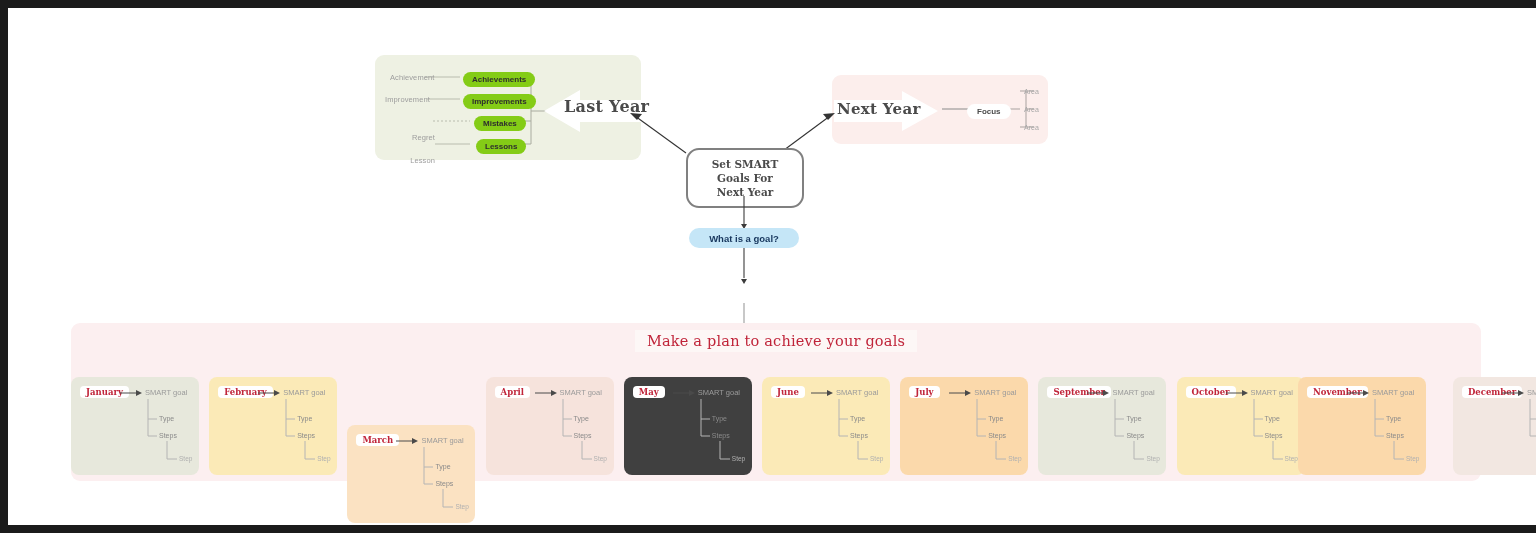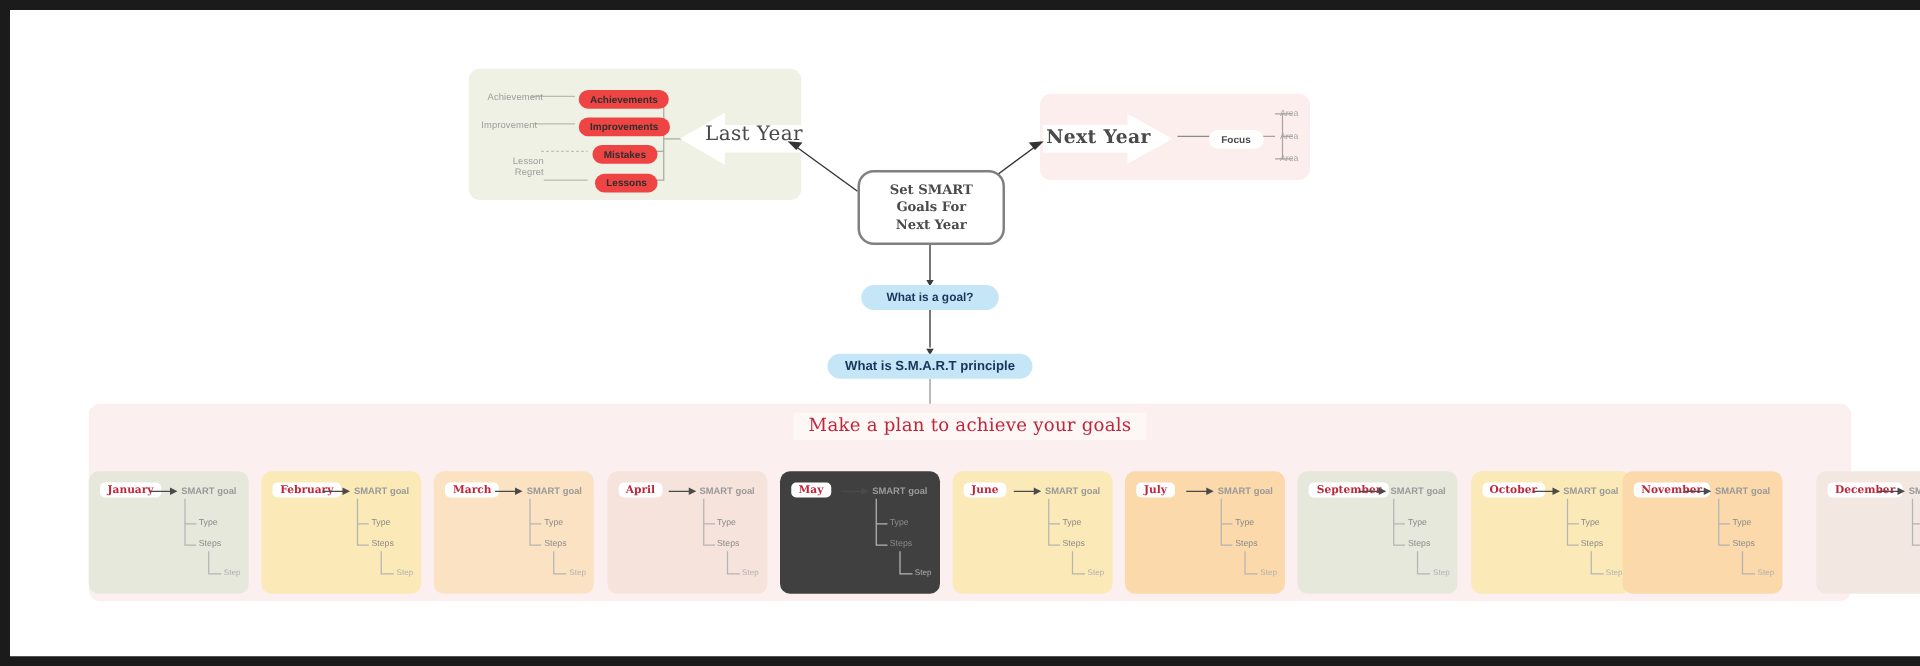--- a/index.html
+++ b/index.html
@@ -22,28 +22,28 @@
   
   #last-year-panel{
     left:367px;top:47px;width:266px;height:105px;
     background:#eef1e3;border-radius:9px;
   }
   .ly-small{
     font-size:7.5px;color:#9d9d9d;letter-spacing:.1px;
     text-align:right;white-space:nowrap;
   }
   .ly-pill{
-    background:#ef4444;border-radius:9px;
+    background:#84cc16;border-radius:9px;
     font-size:8px;font-weight:bold;color:#2e2e2e;
     padding:3px 9px;white-space:nowrap;text-align:right;
   }
   #last-year-label{
     left:556px;top:89px;
     font-family:"DejaVu Serif", serif;
-    font-weight:normal;font-size:16px;color:#4a4a4a;
+    font-weight:bold;font-size:16px;color:#4a4a4a;
     letter-spacing:.3px;white-space:nowrap;
   }
   #next-year-label{
     left:829px;top:92px;
     font-family:"DejaVu Serif", serif;
     font-weight:bold;font-size:15px;color:#4a4a4a;
     letter-spacing:.3px;white-space:nowrap;
   }
 
   
@@ -55,21 +55,21 @@
     background:#ffffff;border-radius:9px;
     font-size:8px;color:#4b4b4b;font-weight:bold;
     padding:3px 10px;white-space:nowrap;text-align:left;
   }
   .ny-area{
     font-size:7px;color:#a8a8a8;white-space:nowrap;
   }
 
   
   #center-node{
-    left:678px;top:128px;width:118px;height:60px;
+    left:678px;top:140px;width:118px;height:60px;
     border:2.2px solid #808080;border-radius:13px;background:#ffffff;
     display:flex;align-items:center;justify-content:center;
     box-sizing:border-box;
   }
   #center-node .txt{
     font-family:"DejaVu Serif", serif;
     font-weight:bold;font-size:10.5px;color:#4a4a4a;
     line-height:14px;text-align:center;
   }
 
@@ -108,21 +108,21 @@
   .m-label{
     position:absolute;left:9px;top:9px;
     background:#ffffff;border-radius:4px;
     padding:1px 6px;
     font-family:"DejaVu Serif", serif;
     font-weight:bold;font-size:8.5px;color:#c0253a;
     white-space:nowrap;
   }
   .m-goal{
     position:absolute;top:11px;
-    font-size:7.5px;color:#9a9a9a;white-space:nowrap;font-weight:bold;text-align:right;
+    font-size:7.5px;color:#9a9a9a;white-space:nowrap;font-weight:normal;text-align:right;
   }
   .m-sub{
     position:absolute;font-size:7px;color:#8a8a8a;white-space:nowrap;
   }
   .m-step{
     position:absolute;font-size:6.5px;color:#b0b0b0;white-space:nowrap;
   }
 </style>
 </head>
 <body>
@@ -145,21 +145,21 @@
 
     <path d="M148 22 l-4 -2 v4 z" fill="#6d6d6d"></path>
     <path d="M148 44 l-4 -2 v4 z" fill="#6d6d6d"></path>
     <path d="M148 66 l-4 -2 v4 z" fill="#6d6d6d"></path>
     <path d="M148 89 l-4 -2 v4 z" fill="#6d6d6d"></path>
   </svg>
 
   <div class="abs ly-small" style="left:382px;top:65px;width:35px;">Achievement</div>
   <div class="abs ly-small" style="left:377px;top:87px;width:40px;">Improvement</div>
   <div class="abs ly-small" style="left:392px;top:109px;width:35px;margin-top:16px;">Regret</div>
-  <div class="abs ly-small" style="left:392px;top:116px;width:35px;">Lesson</div>
+  <div class="abs ly-small" style="left:392px;top:148px;width:35px;">Lesson</div>
 
   <div class="abs ly-pill" style="left:455px;top:64px;">Achievements</div>
   <div class="abs ly-pill" style="left:455px;top:86px;">Improvements</div>
   <div class="abs ly-pill" style="left:466px;top:108px;">Mistakes</div>
   <div class="abs ly-pill" style="left:468px;top:131px;">Lessons</div>
 
   <svg class="abs" style="left:536px;top:82px;" width="104" height="42">
     <path d="M36 0 L36 10 L104 10 L104 32 L36 32 L36 42 L0 21 Z" fill="#ffffff"></path>
   </svg>
   <div class="abs" id="last-year-label">Last Year</div>
@@ -203,21 +203,20 @@
 
   <svg class="abs" style="left:730px;top:188px;" width="14" height="135">
     <line x1="6" y1="0" x2="6" y2="28" stroke="#3b3b3b" stroke-width="1.1"></line>
     <path d="M6 33 l-3 -5 h6 z" fill="#3b3b3b"></path>
     <line x1="6" y1="52" x2="6" y2="82" stroke="#3b3b3b" stroke-width="1.1"></line>
     <path d="M6 88 l-3 -5 h6 z" fill="#3b3b3b"></path>
     <line x1="6" y1="107" x2="6" y2="130" stroke="#9b9b9b" stroke-width="1.1"></line>
   </svg>
 
   <div class="abs blue-pill" id="pill-goal">What is a goal?</div>
-  <div class="abs blue-pill" id="pill-smart">What is S.M.A.R.T principle</div>
 
   <div class="abs" id="plan-panel">
     <div id="plan-title">
       <span>Make a plan to achieve your goals</span>
     </div>
   </div>
 
   <div id="cards">
       <div class="card" style="left: 0px; background: rgb(231, 232, 220);">
         <div class="m-label">January</div>
@@ -240,21 +239,21 @@
           <line x1="49" y1="16" x2="66" y2="16" stroke="#4a4a4a" stroke-width="1"></line>
           <path d="M71 16 l-6 -3 v6 z" fill="#4a4a4a"></path>
           <path d="M77 22 V59 H86" fill="none" stroke="#b4b4b4" stroke-width="1"></path>
           <line x1="77" y1="42" x2="86" y2="42" stroke="#b4b4b4" stroke-width="1"></line>
           <path d="M96 64 V82 H106" fill="none" stroke="#b4b4b4" stroke-width="1"></path>
         </svg>
         <div class="m-sub" style="left:88px;top:38px;">Type</div>
         <div class="m-sub" style="left:88px;top:55px;">Steps</div>
         <div class="m-step" style="left:108px;top:78px;">Step</div>
       </div>
-      <div class="card" style="left: 276.4px; background: rgb(251, 226, 194);">
+      <div class="card" style="left: 276.4px; background: rgb(251, 226, 194); margin-top: 48px;">
         <div class="m-label">March</div>
         <div class="m-goal" style="left:74px;">SMART goal</div>
         <svg style="position:absolute;left:0;top:0;" width="128" height="98">
           <line x1="49" y1="16" x2="66" y2="16" stroke="#4a4a4a" stroke-width="1"></line>
           <path d="M71 16 l-6 -3 v6 z" fill="#4a4a4a"></path>
           <path d="M77 22 V59 H86" fill="none" stroke="#b4b4b4" stroke-width="1"></path>
           <line x1="77" y1="42" x2="86" y2="42" stroke="#b4b4b4" stroke-width="1"></line>
           <path d="M96 64 V82 H106" fill="none" stroke="#b4b4b4" stroke-width="1"></path>
         </svg>
         <div class="m-sub" style="left:88px;top:38px;">Type</div>

